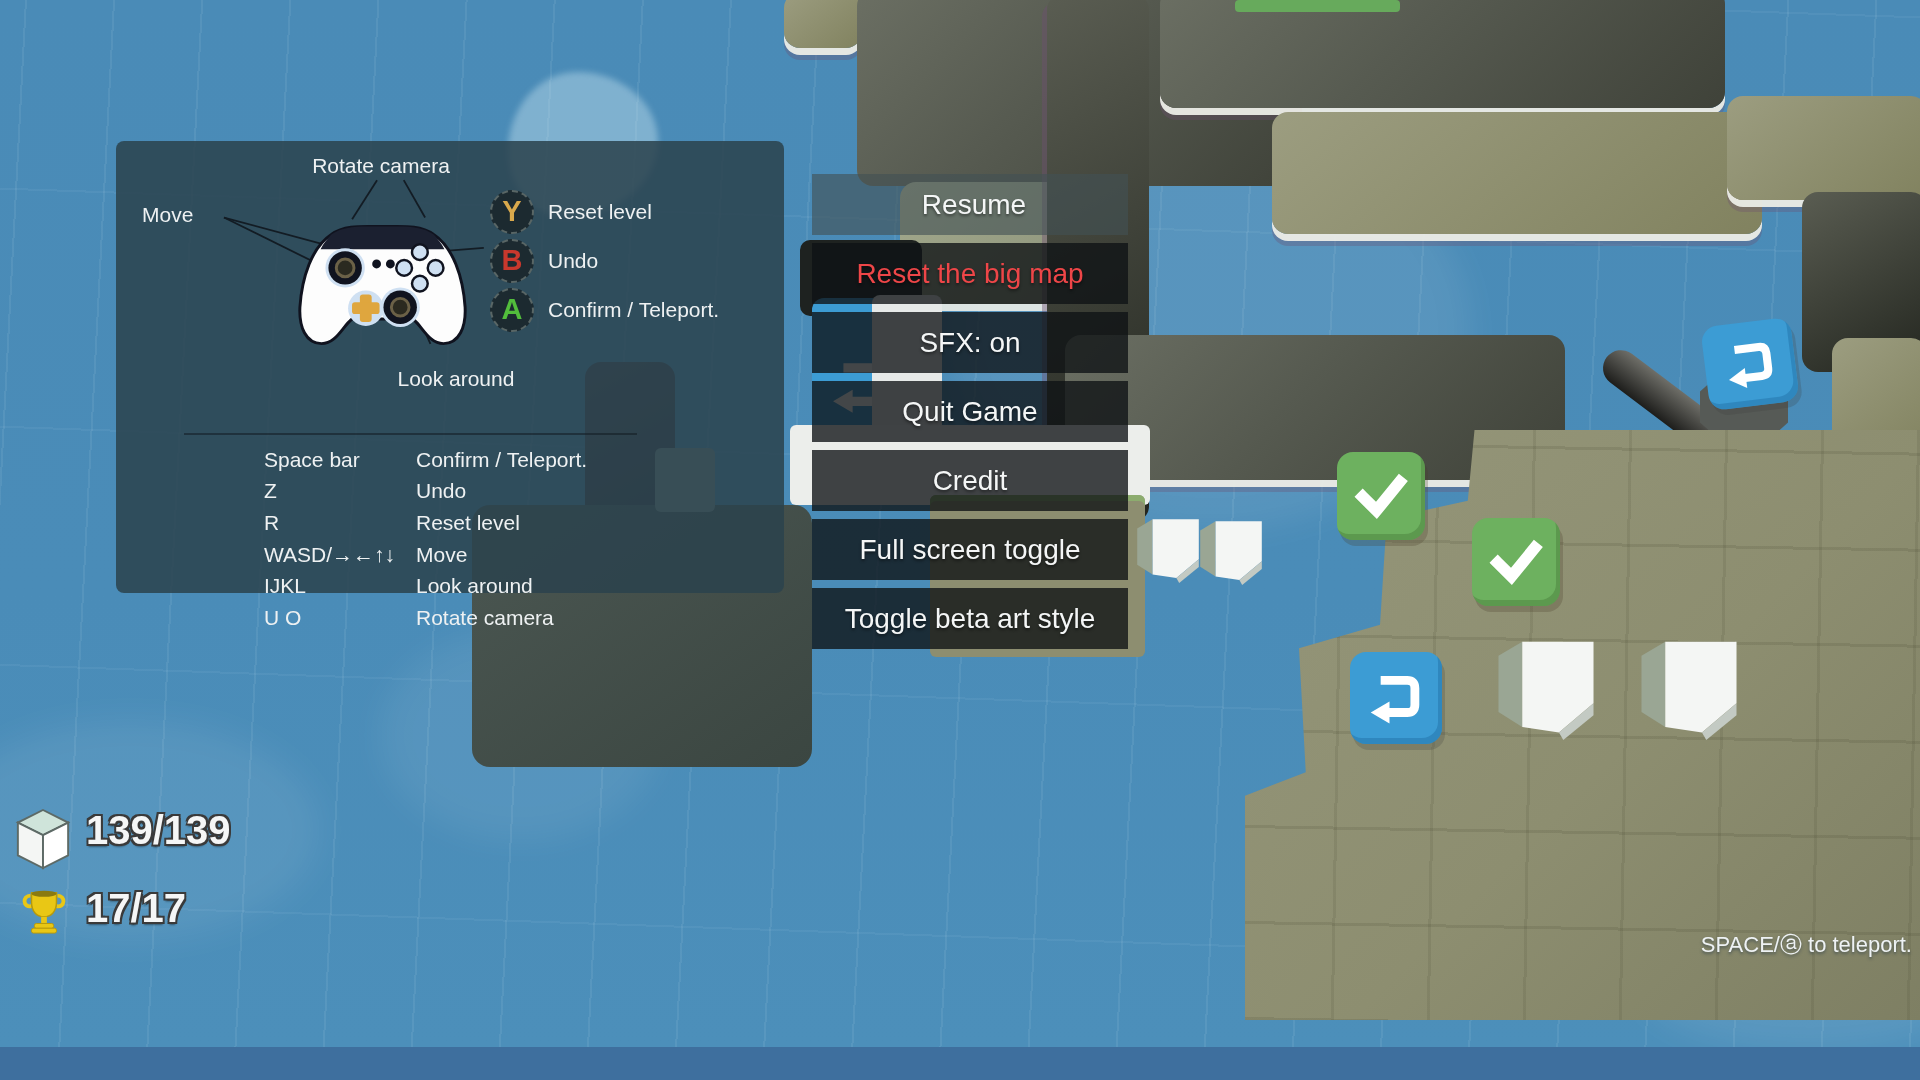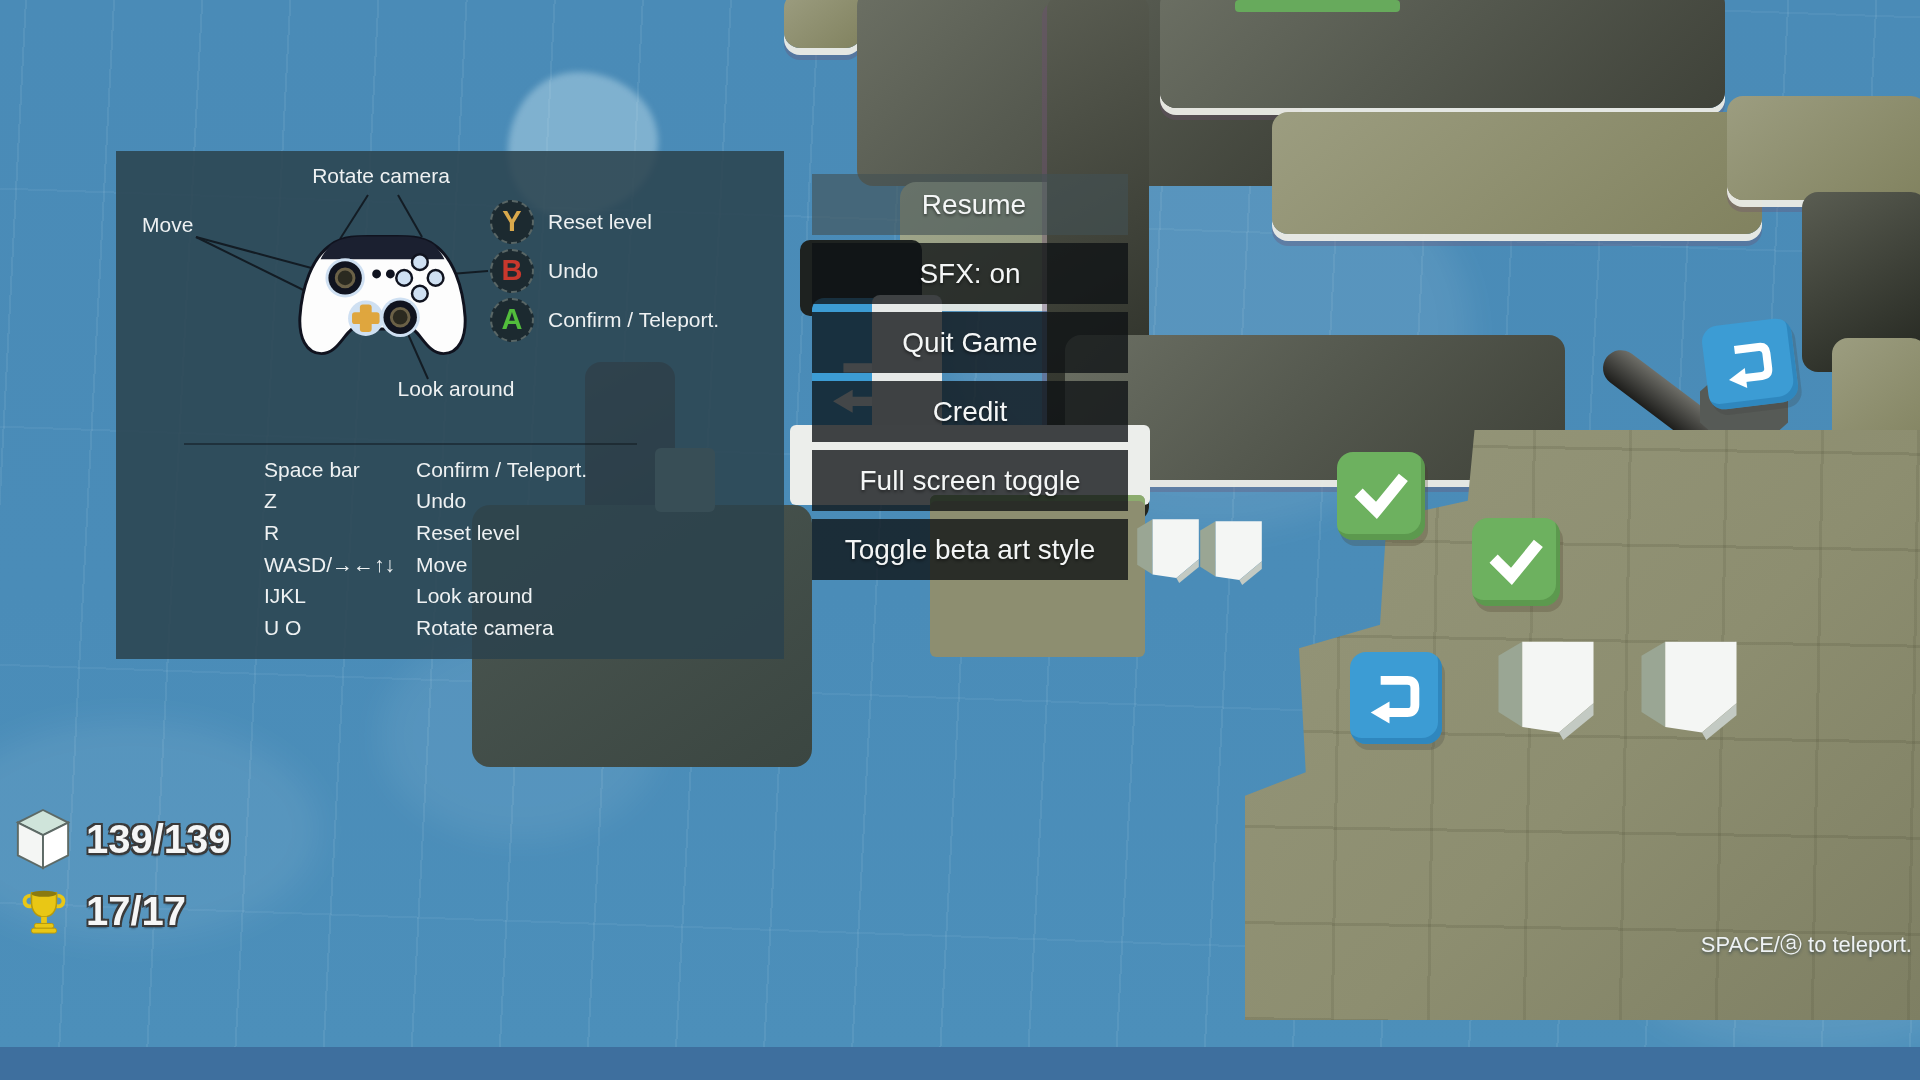--- a/index.html
+++ b/index.html
@@ -40,21 +40,21 @@
 
   .cube{z-index:3;}
   .behind{z-index:2;}
 
   .pole-bar{left:1588px;top:395px;width:185px;height:36px;border-radius:18px;z-index:2;
     transform:rotate(37deg);background:linear-gradient(180deg,#6e6e68,#1d1d1b);}
   .pole-knob{left:1700px;top:368px;width:88px;height:78px;z-index:2;background:#565a56;
     clip-path:polygon(30% 0,70% 0,100% 30%,100% 70%,70% 100%,30% 100%,0 70%,0 30%);}
 
   
-  #controls-panel{left:116px;top:151px;width:668px;height:508px;background:rgba(43,66,77,.86);z-index:10;color:#e9edef;}
+  #controls-panel{left:116px;top:141px;width:668px;height:452px;background:rgba(43,66,77,.86);z-index:10;color:#e9edef;border-radius:8px;}
   #controls-panel .lbl{position:absolute;font-size:21px;color:#eef1f2;}
   #callouts{position:absolute;inset:0;width:100%;height:100%;}
   #gamepad-svg{position:absolute;left:178px;top:73px;width:177px;height:153px;}
   #gamepad-legend{position:absolute;left:374px;top:46px;}
   .pad-row{display:flex;align-items:center;height:49px;}
   .pad-circle{width:40px;height:40px;border-radius:50%;background:#1c2a30;border:2px dashed rgba(190,200,190,.38);
     display:flex;align-items:center;justify-content:center;font-size:29px;font-weight:bold;flex:0 0 auto;}
   .pad-action{margin-left:14px;font-size:21px;color:#eef1f2;white-space:nowrap;}
   #panel-divider{position:absolute;left:68px;top:292px;width:453px;height:2px;background:rgba(18,28,34,.55);}
   #keyboard-bindings{position:absolute;left:148px;top:303px;width:460px;}
@@ -64,21 +64,21 @@
   
   #pause-menu{left:812px;top:174px;width:316px;z-index:10;}
   .menu-item{height:61px;margin-bottom:8px;background:rgba(14,18,20,.78);
     display:flex;align-items:center;justify-content:center;cursor:pointer;}
   .menu-item.selected{background:rgba(66,80,84,.62);padding-left:8px;}
   .menu-item-label{font-size:28px;color:#f4f6f6;text-shadow:0 2px 3px rgba(0,0,0,.45);}
   .menu-item.danger .menu-item-label{color:#ee4648;}
 
   
   #hud-counters{left:14px;top:808px;z-index:12;color:#f5f6f6;}
-  .hud-row{display:flex;align-items:center;}
+  .hud-row{display:flex;}
   .hud-val{font-size:40px;font-weight:bold;
     text-shadow:2px 2px 0 #3a3a3a,-2px 2px 0 #3a3a3a,2px -2px 0 #3a3a3a,-2px -2px 0 #3a3a3a,0 3px 2px rgba(0,0,0,.4);}
   #teleport-hint{right:8px;top:930px;z-index:12;font-size:22px;color:#eef2f4;
     text-shadow:0 2px 3px rgba(30,50,70,.55);}
 </style>
 </head>
 <body>
 
 <svg width="0" height="0" style="position:absolute">
   <defs>
@@ -249,20 +249,23 @@
     <span class="kb-key">U O</span>
     <span class="kb-action">Rotate camera</span>
   </div>
     </div>
 </div>
 
 <div id="pause-menu" class="abs">
     <div class="menu-item selected">
     <span class="menu-item-label">Resume</span>
   </div>
+    <div class="menu-item danger">
+    <span class="menu-item-label">Reset the big map</span>
+  </div>
     <div class="menu-item">
     <span class="menu-item-label">SFX: on</span>
   </div>
     <div class="menu-item">
     <span class="menu-item-label">Quit Game</span>
   </div>
     <div class="menu-item">
     <span class="menu-item-label">Credit</span>
   </div>
     <div class="menu-item">

